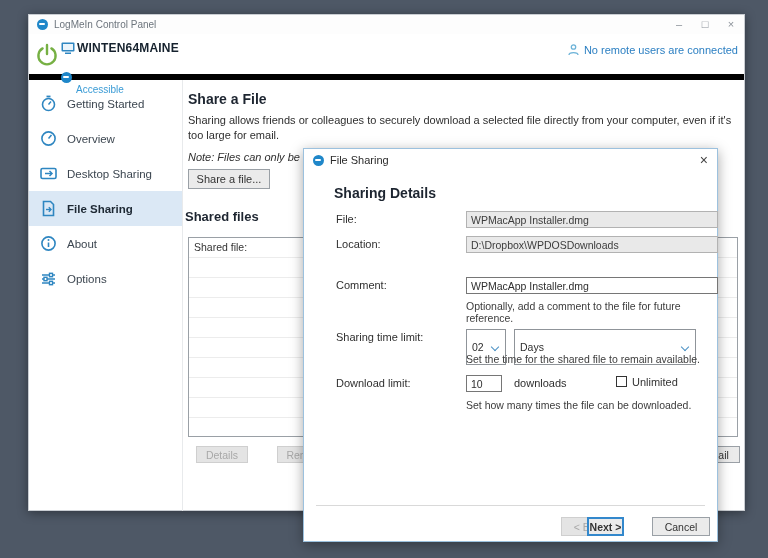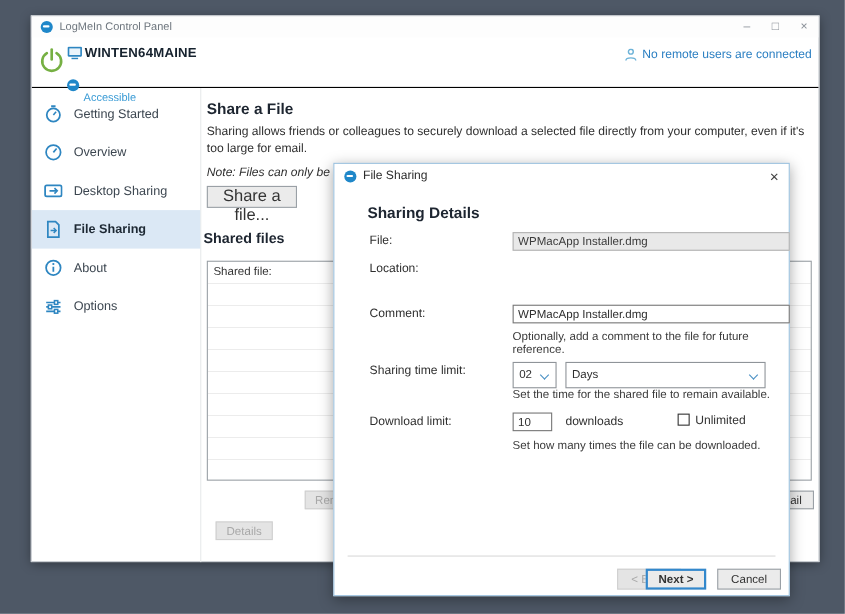--- a/index.html
+++ b/index.html
@@ -29,21 +29,21 @@
   }
   .lmi-icon {
     display:inline-block; width:11px; height:11px; border-radius:50%;
     background:#1f87c9; position:relative; flex:0 0 auto;
   }
   .lmi-icon::after {
     content:""; position:absolute; left:2px; top:4px; width:6px; height:2px;
     background:#fff; border-radius:1px;
   }
 
-  .app-header { height:46px; border-bottom:1px solid #000000; position:relative;text-align:center; }
+  .app-header { height:46px; border-bottom:6px solid #000000; position:relative;text-align:center; }
   .power-icon { position:absolute; left:5px; top:8px; }
   .monitor-icon { position:absolute; left:32px; top:8px; }
   .computer-name { position:absolute; left:48px; top:7px; font-size:12px; font-weight:bold; color:#16222e; letter-spacing:.2px; }
   .accessible-row { position:absolute; left:32px; top:26px; display:flex; align-items:center; gap:4px; }
   .accessible-row .txt { font-size:10px; color:#3a9bd5;margin-top:24px; }
   .remote-status { position:absolute; right:6px; top:10px; display:flex; align-items:center; gap:5px; color:#2b7fc2; font-size:11px; }
 
   .app-body { display:flex; height:431px; }
   .sidebar { width:154px; border-right:1px solid #e8eaec; padding-top:6px; }
   .side-item {
@@ -51,33 +51,33 @@
     font-size:11.5px; color:#3c4650; cursor:pointer;
   }
   .side-item.selected { background:#dbe8f5; font-weight:bold; color:#1d2833; }
   .side-item .icn { width:17px; height:17px; flex:0 0 auto; }
 
   .content { flex:1; position:relative; font-size:11px; }
   .content h1 { position:absolute; left:5px; top:11px; font-size:14px; color:#1d2530; }
   .content .desc { position:absolute; left:5px; top:33px; width:556px; line-height:1.35; color:#2f2f2f; }
   .content .note { position:absolute; left:5px; top:71px; font-style:italic; color:#2f2f2f; }
   .btn {
-    background:#ebebeb; border:1px solid #9aa0a6; color:#333; font-size:15px;
+    background:#ebebeb; border:1px solid #9aa0a6; color:#333; font-size:11px;
     font-family:"Liberation Sans", sans-serif; cursor:pointer; text-align:center;
   }
   .btn.disabled { background:#e4e4e4; border-color:#cfcfcf; color:#a8a8a8; cursor:default; }
   .share-btn { position:absolute; left:5px; top:89px; width:82px; height:20px; }
   .content h2 { position:absolute; left:2px; top:129px; font-size:13px; color:#1d2530; }
   .list-box {
     position:absolute; left:5px; top:157px; width:550px; height:200px;
     border:1px solid #9aa0a6; background:
       repeating-linear-gradient(to bottom, #fff 0 19px, #ececec 19px 20px);
   }
   .list-box .list-header { padding:3px 0 0 5px; font-size:10.5px; color:#333; }
-  .details-btn { position:absolute; left:13px; top:366px; width:52px; height:17px; font-size:10.5px;margin-top:28px; }
+  .details-btn { position:absolute; left:13px; top:366px; width:52px; height:17px; font-size:10.5px; }
   .remove-btn  { position:absolute; left:94px; top:366px; width:58px; height:17px; font-size:10.5px; }
   .email-btn   { position:absolute; left:505px; top:366px; width:52px; height:17px; font-size:10.5px; }
 
   
   .dialog {
     position:absolute; left:303px; top:148px; width:415px; height:394px;
     background:#fff; border:1px solid #9cc1de; box-shadow:0 3px 12px rgba(0,0,0,.35);
     z-index:10; font-size:11px;
   }
   .dlg-titlebar { height:22px; display:flex; align-items:center; padding:0 9px; font-size:11px; color:#2b2b2b; }
@@ -87,38 +87,38 @@
   .f-label { position:absolute; left:32px; color:#2f2f2f; }
   .f-help  { position:absolute; left:162px; color:#3c3c3c; font-size:10.5px; }
   .tbox {
     position:absolute; left:162px; width:252px; height:17px;
     border:1px solid #8f9499; font-size:10.5px; padding:0 4px;
     font-family:"Liberation Sans", sans-serif; color:#2f2f2f;
   }
   .tbox:disabled, .tbox.ro { background:#e9e9e9; border-color:#b2b2b2; color:#3c3c3c; }
   .tbox.edit { background:#fff; border-color:#767676; }
   .dd {
-    position:absolute; height:24px; border:1px solid #8f9499; background:#fff;
+    position:absolute; height:36px; border:1px solid #8f9499; background:#fff;
     display:flex; align-items:center; padding-left:5px; font-size:10.5px; color:#2f2f2f; cursor:default;
   }
   .dd .chev {
     margin-left:auto; margin-right:6px; width:7px; height:7px; position:relative;
   }
   .dd .chev::after {
     content:""; position:absolute; left:0; top:0; width:5px; height:5px;
     border-right:1.4px solid #4a90c4; border-bottom:1.4px solid #4a90c4;
     transform:rotate(45deg);
   }
   .num-box { position:absolute; width:36px; }
   .chk-row { position:absolute; left:312px; display:flex; align-items:flex-start; gap:5px; }
   .chk { width:11px; height:11px; border:1px solid #333; background:#fff; display:inline-block; cursor:pointer; }
   .dlg-sep { position:absolute; left:12px; right:12px; top:356px; border-top:1px solid #d9d9d9; }
   .dlg-btn { position:absolute; top:368px; height:19px; font-size:10.5px; }
   .back-btn { left:217px; width:58px;margin-left:40px; }
-  .next-btn { left:283px; width:55px; border:2px solid #3388cc; font-weight:bold; }
+  .next-btn { left:283px; width:37px; border:2px solid #3388cc; font-weight:bold; }
   .cancel-btn { left:348px; width:58px; }
 </style>
 </head>
 <body>
 
 <div class="main-window">
 
   <div class="titlebar">
     <span class="lmi-icon"></span>
     <span class="app-title">LogMeIn Control Panel</span>
@@ -228,20 +228,21 @@
     <span class="lmi-icon"></span>
     <span class="dlg-title">File Sharing</span>
     <span class="dlg-close">×</span>
   </div>
   <div class="dlg-heading">Sharing Details</div>
 
   <span class="f-label" style="top:64px">File:</span>
   <input class="tbox ro" style="top: 62px;" readonly="" value="WPMacApp Installer.dmg">
 
   <span class="f-label" style="top:89px">Location:</span>
+  <input class="tbox ro" style="top: 87px;" readonly="" value="D:\Dropbox\WPDOSDownloads">
 
   <span class="f-label" style="top:130px">Comment:</span>
   <input class="tbox edit" style="top: 128px;" value="WPMacApp Installer.dmg">
   <span class="f-help" style="top:151px">Optionally, add a comment to the file for future reference.</span>
 
   <span class="f-label" style="top:182px">Sharing time limit:</span>
   <div class="dd" style="left:162px; top:180px; width:40px">
     <span>02</span>
     <span class="chev"></span>
   </div>

